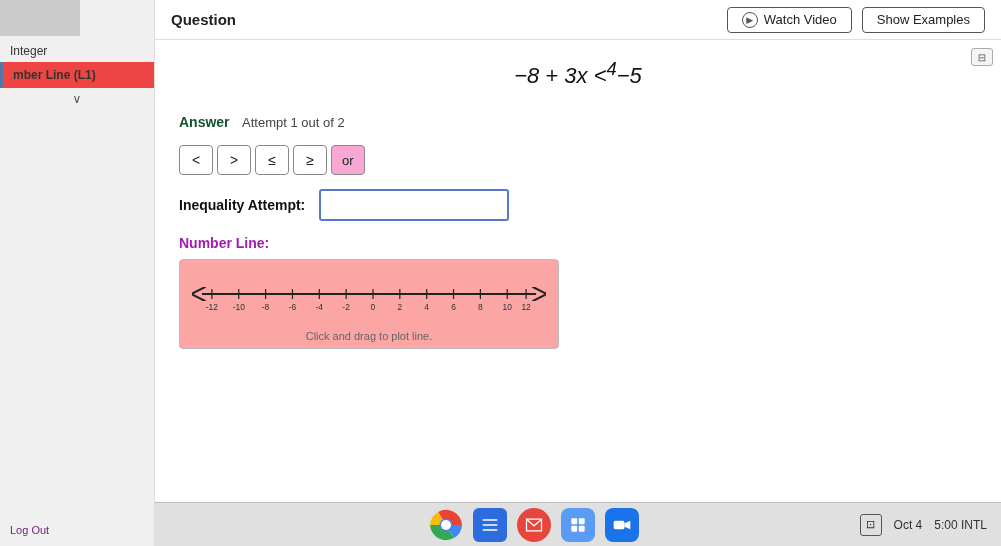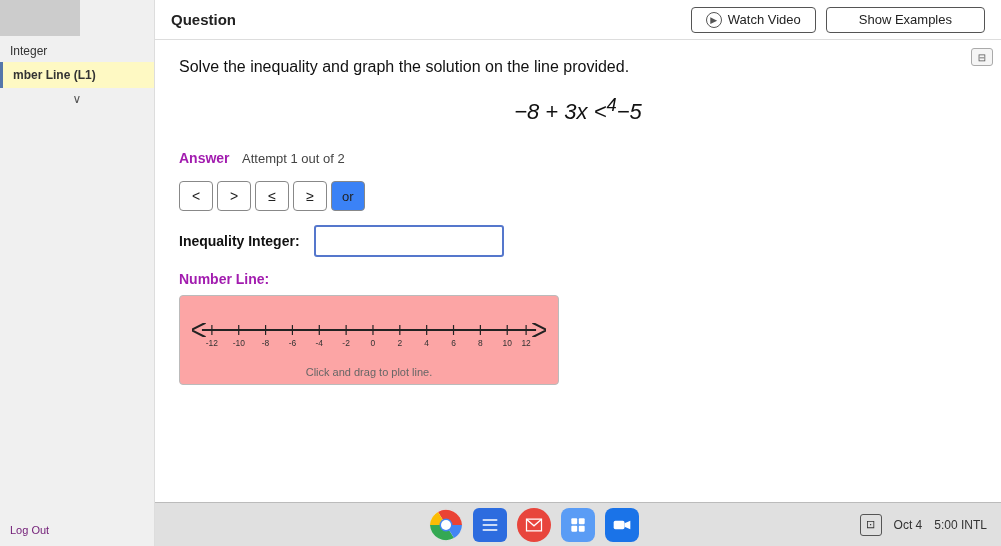--- a/index.html
+++ b/index.html
@@ -33,21 +33,21 @@
       font-size: 12px;
       color: #333;
       padding: 8px 10px 4px 10px;
     }
     .sidebar-item {
       font-size: 12px;
       color: #333;
       padding: 6px 10px;
     }
     .sidebar-item.active {
-      background: #fef9c3;
+      background: #ef4444;
       border-left: 3px solid #5577aa;
       font-weight: bold;
     }
     .sidebar-bottom {
       margin-top: auto;
       padding: 10px;
       font-size: 11px;
       color: #701a75;
       cursor: pointer;
     }
@@ -104,21 +104,21 @@
       border-radius: 50%;
       display: inline-flex;
       align-items: center;
       justify-content: center;
       font-size: 9px;
       color: #555;
     }
     .btn-show-examples {
       border: 1.5px solid #555;
       border-radius: 4px;
-      padding: 4px 32px;
+      padding: 4px 14px;
       font-size: 13px;
       background: #fff;
       cursor: pointer;
       color: #222;
     }
 
     
     .content {
       flex: 1;
       padding: 18px 24px 10px 24px;
@@ -139,21 +139,21 @@
       color: #111;
       margin-bottom: 24px;
     }
 
     .answer-section {
       margin-bottom: 14px;
     }
     .answer-label {
       font-size: 14px;
       font-weight: 700;
-      color: #a21caf;
+      color: #14532d;
       display: inline;
     }
     .attempt-label {
       font-size: 13px;
       color: #444;
       margin-left: 8px;
       font-weight: 400;
     }
 
     .symbol-buttons {
@@ -173,21 +173,21 @@
       display: flex;
       align-items: center;
       justify-content: center;
       color: #222;
     }
     .sym-btn-or {
       border: 1.5px solid #888;
       border-radius: 4px;
       padding: 2px 10px;
       height: 30px;
-      background: #3b82f6;
+      background: #f9a8d4;
       cursor: pointer;
       font-size: 13px;
       display: flex;
       align-items: center;
       justify-content: center;
       color: #222;
     }
 
     .inequality-row {
       display: flex;
@@ -331,21 +331,20 @@
       <button class="btn-watch-video">
         <span class="play-icon">▶</span>
         <span>Watch Video</span>
       </button>
       <button class="btn-show-examples">Show Examples</button>
     </div>
   </div>
 
   <div class="content" style="position:relative;">
 
-    <div class="question-text">Solve the inequality and graph the solution on the line provided.</div>
 
     <div class="equation-display">
       
       −8 + 3<em>x</em> &lt;<sup>4</sup>−5
     </div>
 
     <div class="collapse-icon">⊟</div>
 
     <div class="answer-section">
       <span class="answer-label">Answer</span>
@@ -354,21 +353,21 @@
 
     <div class="symbol-buttons">
       <button class="sym-btn">&lt;</button>
       <button class="sym-btn">&gt;</button>
       <button class="sym-btn">≤</button>
       <button class="sym-btn">≥</button>
       <button class="sym-btn-or">or</button>
     </div>
 
     <div class="inequality-row">
-      <span class="inequality-label">Inequality Integer:</span>
+      <span class="inequality-label">Inequality Attempt:</span>
       <input class="inequality-input" type="text" value="" style="">
     </div>
 
     <div class="number-line-label">Number Line:</div>
     <div class="number-line-container">
       <svg class="number-line-svg" viewBox="0 0 356 50" height="50">
 
         <defs>
           <marker id="arrow-left" markerWidth="8" markerHeight="8" refX="6" refY="4" orient="auto">
             <path d="M8,0 L0,4 L8,8" fill="none" stroke="#222" stroke-width="1.2"></path>

